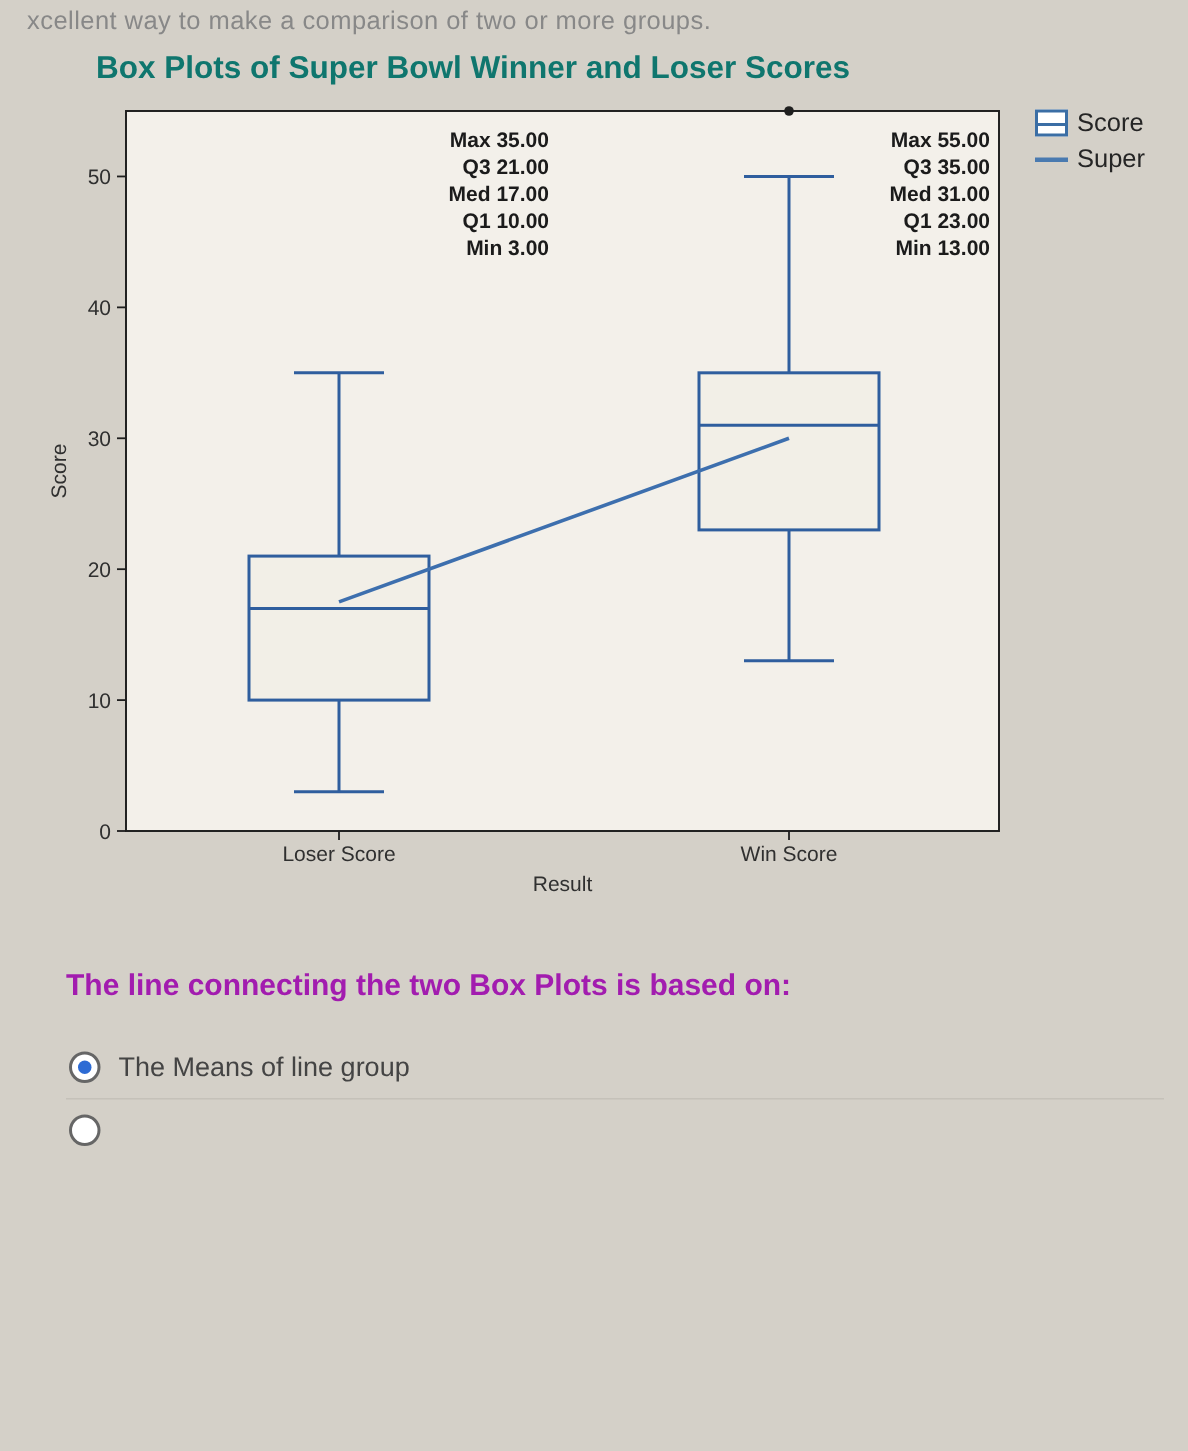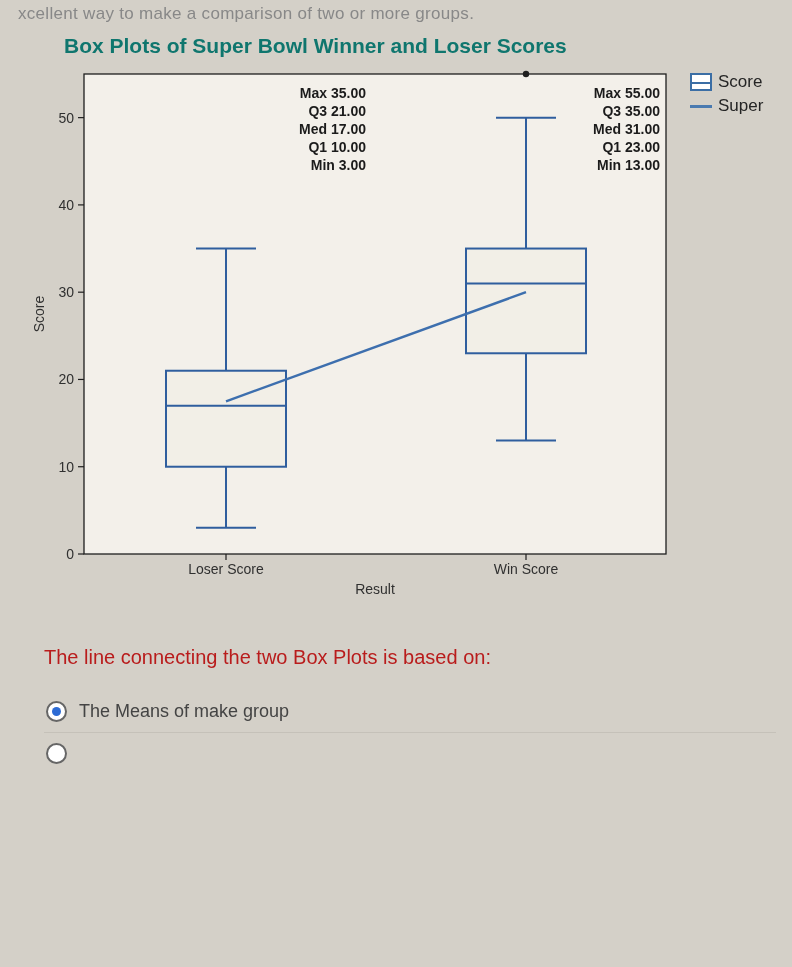--- a/index.html
+++ b/index.html
@@ -14,21 +14,21 @@
   .plot-row { display:flex; flex-direction:row; }
   .legend { font-size:17px; color:#252525; line-height:24px;
             padding:6px 0 0 6px; }
   .legend-row { display:flex; align-items:center; gap:6px; }
   .legend-box { width:18px; height:14px; border:2px solid #3b6ea5;
                 background:#fff; position:relative; }
   .legend-box:after { content:""; position:absolute; left:0; right:0;
                       top:50%; border-top:2px solid #3b6ea5; }
   .legend-line { width:22px; height:0; border-top:3px solid #4a7ab0; }
   .question-block { margin:42px 0 0 32px; }
-  .question { font-size:20px; color:#b91c1c; margin-bottom:22px; }
+  .question { font-size:20px; color:#a21caf; margin-bottom:22px;font-weight:bold; }
   .option { display:flex; align-items:center; font-size:18px;
             color:#444; padding:10px 0 10px 2px;
             border-top:1px solid rgba(0,0,0,0.07); }
   .option:first-of-type { border-top:none; }
   .radio { width:17px; height:17px; border:2px solid #666;
            border-radius:50%; margin-right:12px; flex:0 0 auto;
            display:flex; align-items:center; justify-content:center;
            background:#fff; }
   .radio.selected:after { content:""; width:9px; height:9px;
            border-radius:50%; background:#2d6bd4; }
@@ -104,20 +104,20 @@
         </div>
       </div>
     </div>
   </div>
 
   <div class="question-block">
     <div class="question">The line connecting the two Box Plots is based on:</div>
     <div id="options">
         <div class="option">
           <span class="radio selected"></span>
-          <span>The Means of make group</span>
+          <span>The Means of line group</span>
         </div>
         <div class="option">
           <span class="radio"></span>
         </div>
       </div>
   </div>
 </div>
 
 </body></html>

